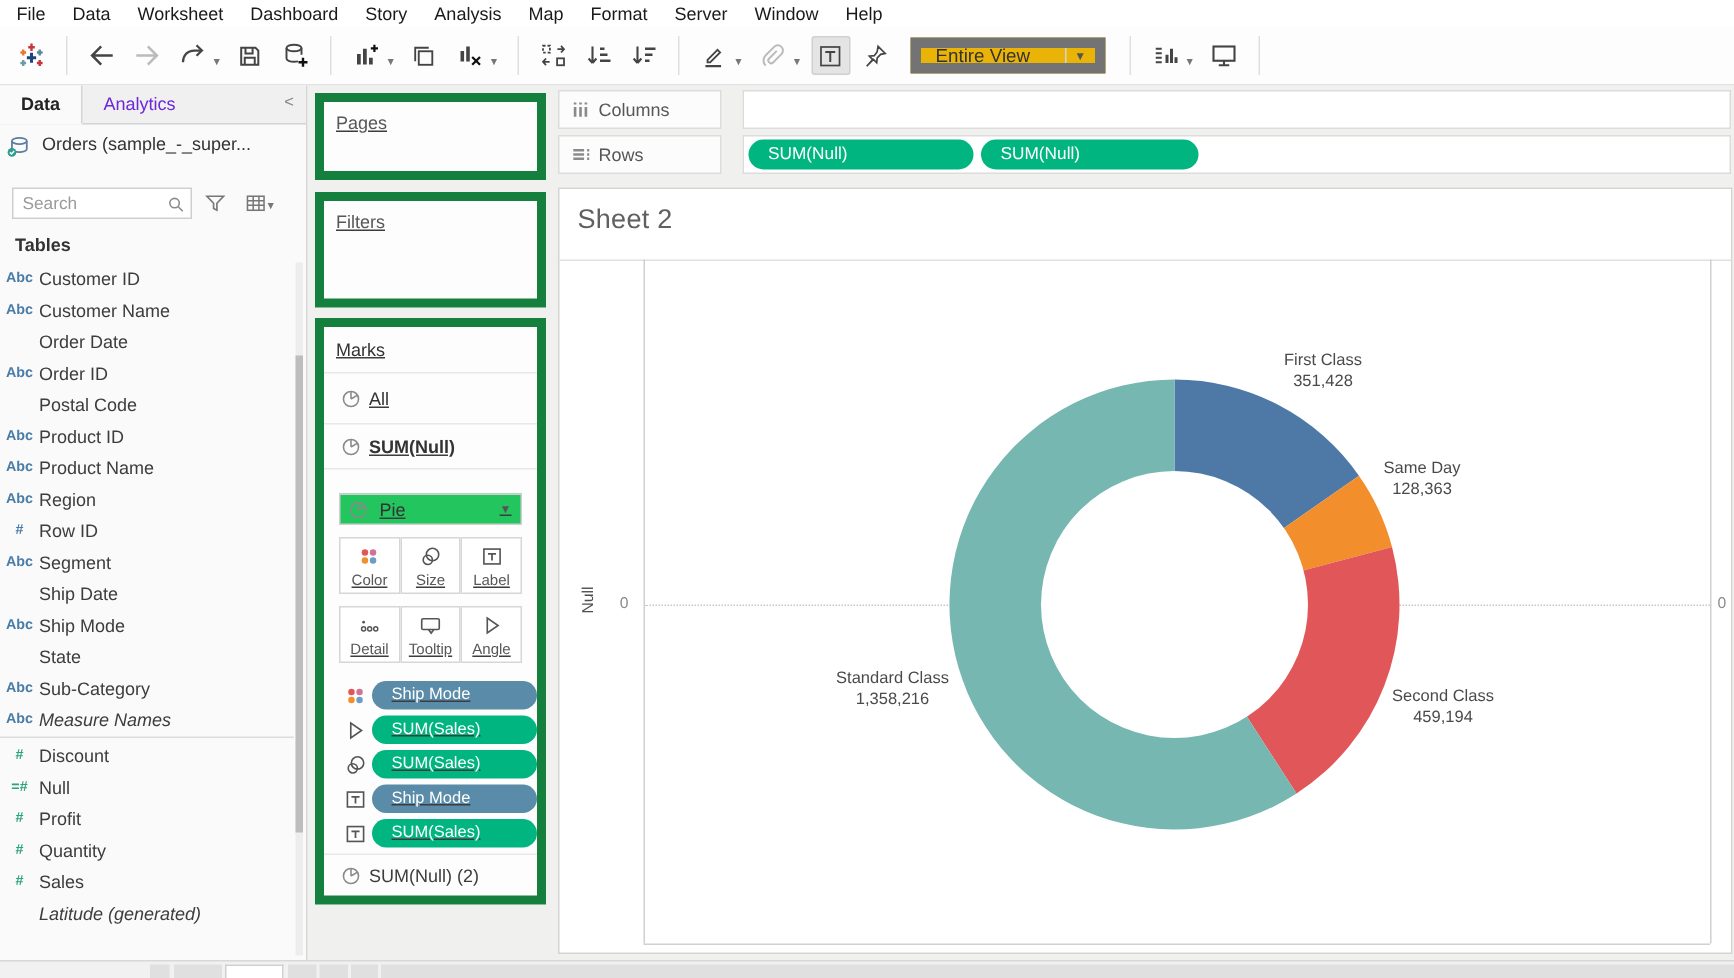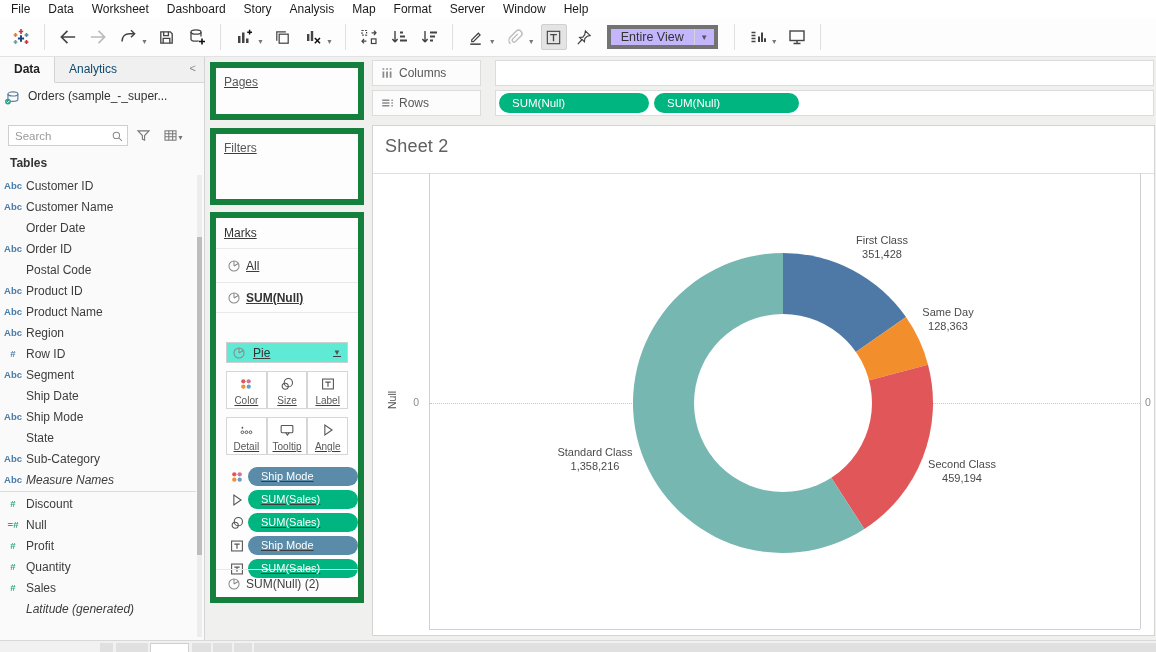--- a/index.html
+++ b/index.html
@@ -10,32 +10,32 @@
   .menubar { position:absolute; left:0; top:0; width:1156px; height:18px; background:#fff; display:flex; align-items:center; padding-left:2px; }
   .menubar .mitem { padding:0 9px; font-size:12px; color:#1a1a1a; cursor:default; }
 
   
   .toolbar { position:absolute; left:0; top:18px; width:1156px; height:39px; background:#fdfdfd; display:flex; align-items:center; padding-left:6px; border-bottom:1px solid #e2e2e2; }
   .tbtn { width:26px; height:26px; display:flex; align-items:center; justify-content:center; color:#444; margin:0 2px; border-radius:2px; }
   .tbtn.pressed { background:#e4e4e4; border:1px solid #d0d0d0; }
   .tbtn.disabled { color:#bbb; }
   .tsep { width:1px; height:26px; background:#e0e0e0; margin:0 8px; }
   .tcaret { font-size:7px; color:#777; margin:8px 4px 0 -2px; }
-  .viewmode { display:flex; align-items:center; height:24px; border:4px solid #737373; background:#c4b5fd; margin:0 8px; }
+  .viewmode { display:flex; align-items:center; height:24px; border:7px solid #737373; background:#eab308; margin:0 8px;gap:13px; }
   .viewmode .vtext { padding:0 10px; font-size:12.5px; color:#333; min-width:72px; }
   .viewmode .vcaret { width:20px; height:100%; border-left:1px solid #d4d4d4; display:flex; align-items:center; justify-content:center; font-size:8px; color:#555; }
 
   
   .leftpane  { position:absolute; left:0;   top:57px; width:205px; height:583px; background:#fafafa; border-right:1px solid #d4d4d4; }
   .midpane   { position:absolute; left:205px; top:57px; width:165px; height:583px; background:#f0f0ef; }
   .rightarea { position:absolute; left:370px; top:57px; width:786px; height:583px; background:#f0f0ef; }
 
   
   .dtabs { position:absolute; left:0; top:0; width:100%; height:26px; background:#f0f0f0; border-bottom:1px solid #d4d4d4; display:flex; }
-  .dtab { padding:5px 14px 0 14px; font-size:12px; color:#0c4a6e; height:26px; }
+  .dtab { padding:5px 14px 0 14px; font-size:12px; color:#6d28d9; height:26px; }
   .dtab.active { background:#fafafa; font-weight:bold; color:#222; border-right:1px solid #d4d4d4; border-bottom:1px solid #fafafa; }
   .collapse { margin-left:auto; padding:5px 8px 0 0; color:#888; font-size:11px; }
   .dsrow { position:absolute; left:3px; top:32px; display:flex; align-items:flex-start; width:190px; }
   .dsrow .dslabel { margin-left:7px; font-size:12px; color:#333; white-space:nowrap; overflow:hidden; }
   .searchrow { position:absolute; left:8px; top:68px; display:flex; align-items:center; }
   .searchbox { width:120px; height:21px; border:1px solid #cfcfcf; background:#fff; font-size:11.5px; padding:0 18px 0 6px; color:#333; font-family:inherit; }
   .searchbox::placeholder { color:#9a9a9a; }
   .searchmag { margin-left:-18px; margin-top:2px; }
   .sicon { margin-left:10px; display:flex; align-items:center; }
   .tableshdr { position:absolute; left:10px; top:99px; font-weight:bold; font-size:12px; color:#333; }
@@ -53,21 +53,21 @@
   .card { position:absolute; left:5px; width:154px; background:#fdfdfd; border:6px solid #15803d;text-decoration:underline; }
   .card .clabel { padding:7px 0 0 8px; font-size:12px; color:#575757; }
   #pagescard { top:5px; height:58px; }
   #filterscard { top:71px; height:77px; }
   #markscard { top:155px; height:391px; }
   .mrow { display:flex; align-items:center; border-bottom:1px solid #e8e8e8; }
   .mhdr { height:31px; }
   .mall { height:34px; } .msel { height:30px; font-weight:bold; }
   .mrow .mico { width:24px; margin-left:6px; display:flex; justify-content:center; }
   .mrow .mtext { font-size:12px; color:#333; }
-  .pieselect { margin:29px 10px 0 10px; height:21px; border:1px solid #cfcfcf; background:#5eead4; display:flex; align-items:center; padding:0 4px; }
+  .pieselect { margin:16px 10px 0 10px; height:21px; border:1px solid #cfcfcf; background:#22c55e; display:flex; align-items:center; padding:0 4px; }
   .pieselect .ptext { margin-left:6px; font-size:12px; color:#333; flex:1; }
   .pieselect .pcaret { font-size:8px; color:#555; margin-right:2px; }
   .btngrid { margin:8px 10px 0 10px; display:flex; justify-content:space-between; }
   .mbtn { width:42px; height:38px; border:1px solid #d6d6d6; background:#fff; display:flex; flex-direction:column; align-items:center; justify-content:space-between; padding:3px 0 2px 0; }
   .mbtn .blabel { font-size:10px; color:#575757; }
   .pillrows { margin-top:10px; }
   .prow { display:flex; align-items:center; height:23px; padding-left:10px; }
   .prow .picon { width:22px; display:flex; justify-content:center; color:#555; }
   .pill { height:19px; line-height:19px; border-radius:9.5px; color:#fff; font-size:11px; padding-left:13px; width:110px; }
   .pill.measure { background:#00b57f; } .pill.dimension { background:#5a8ba8; }

